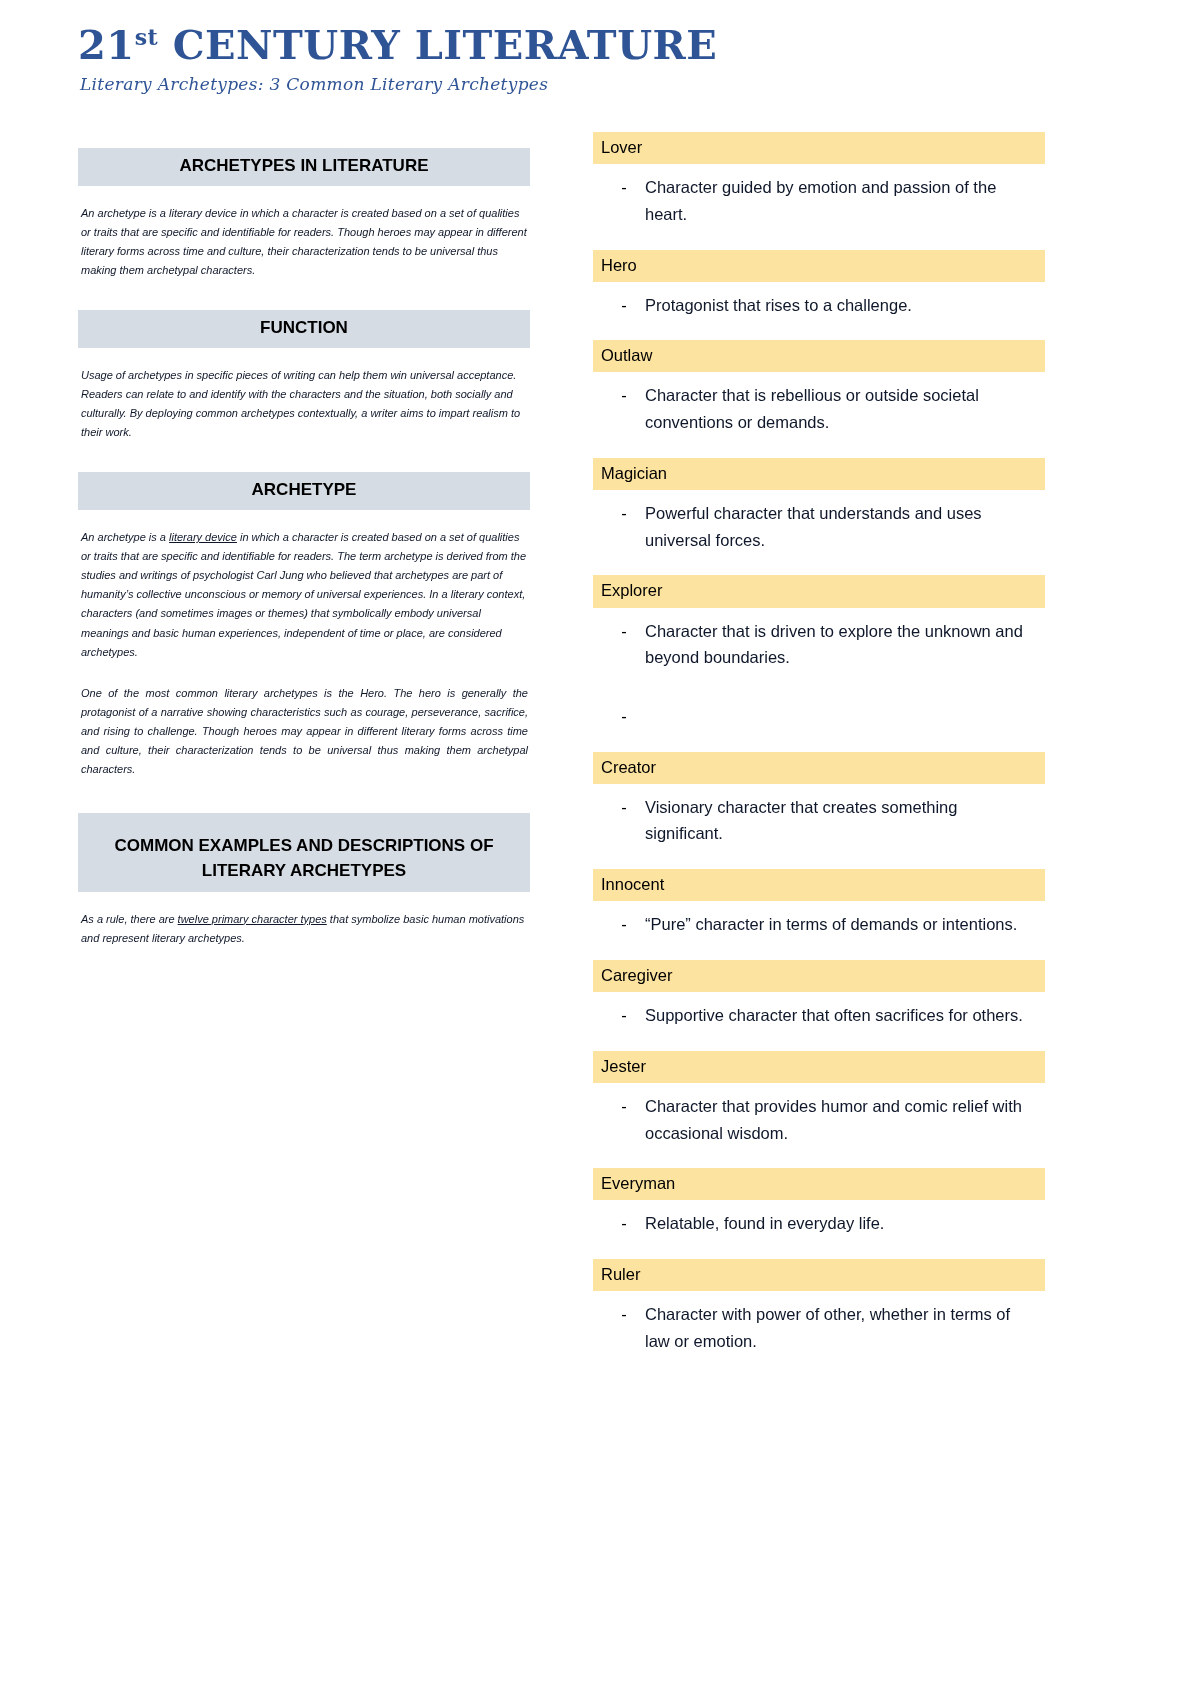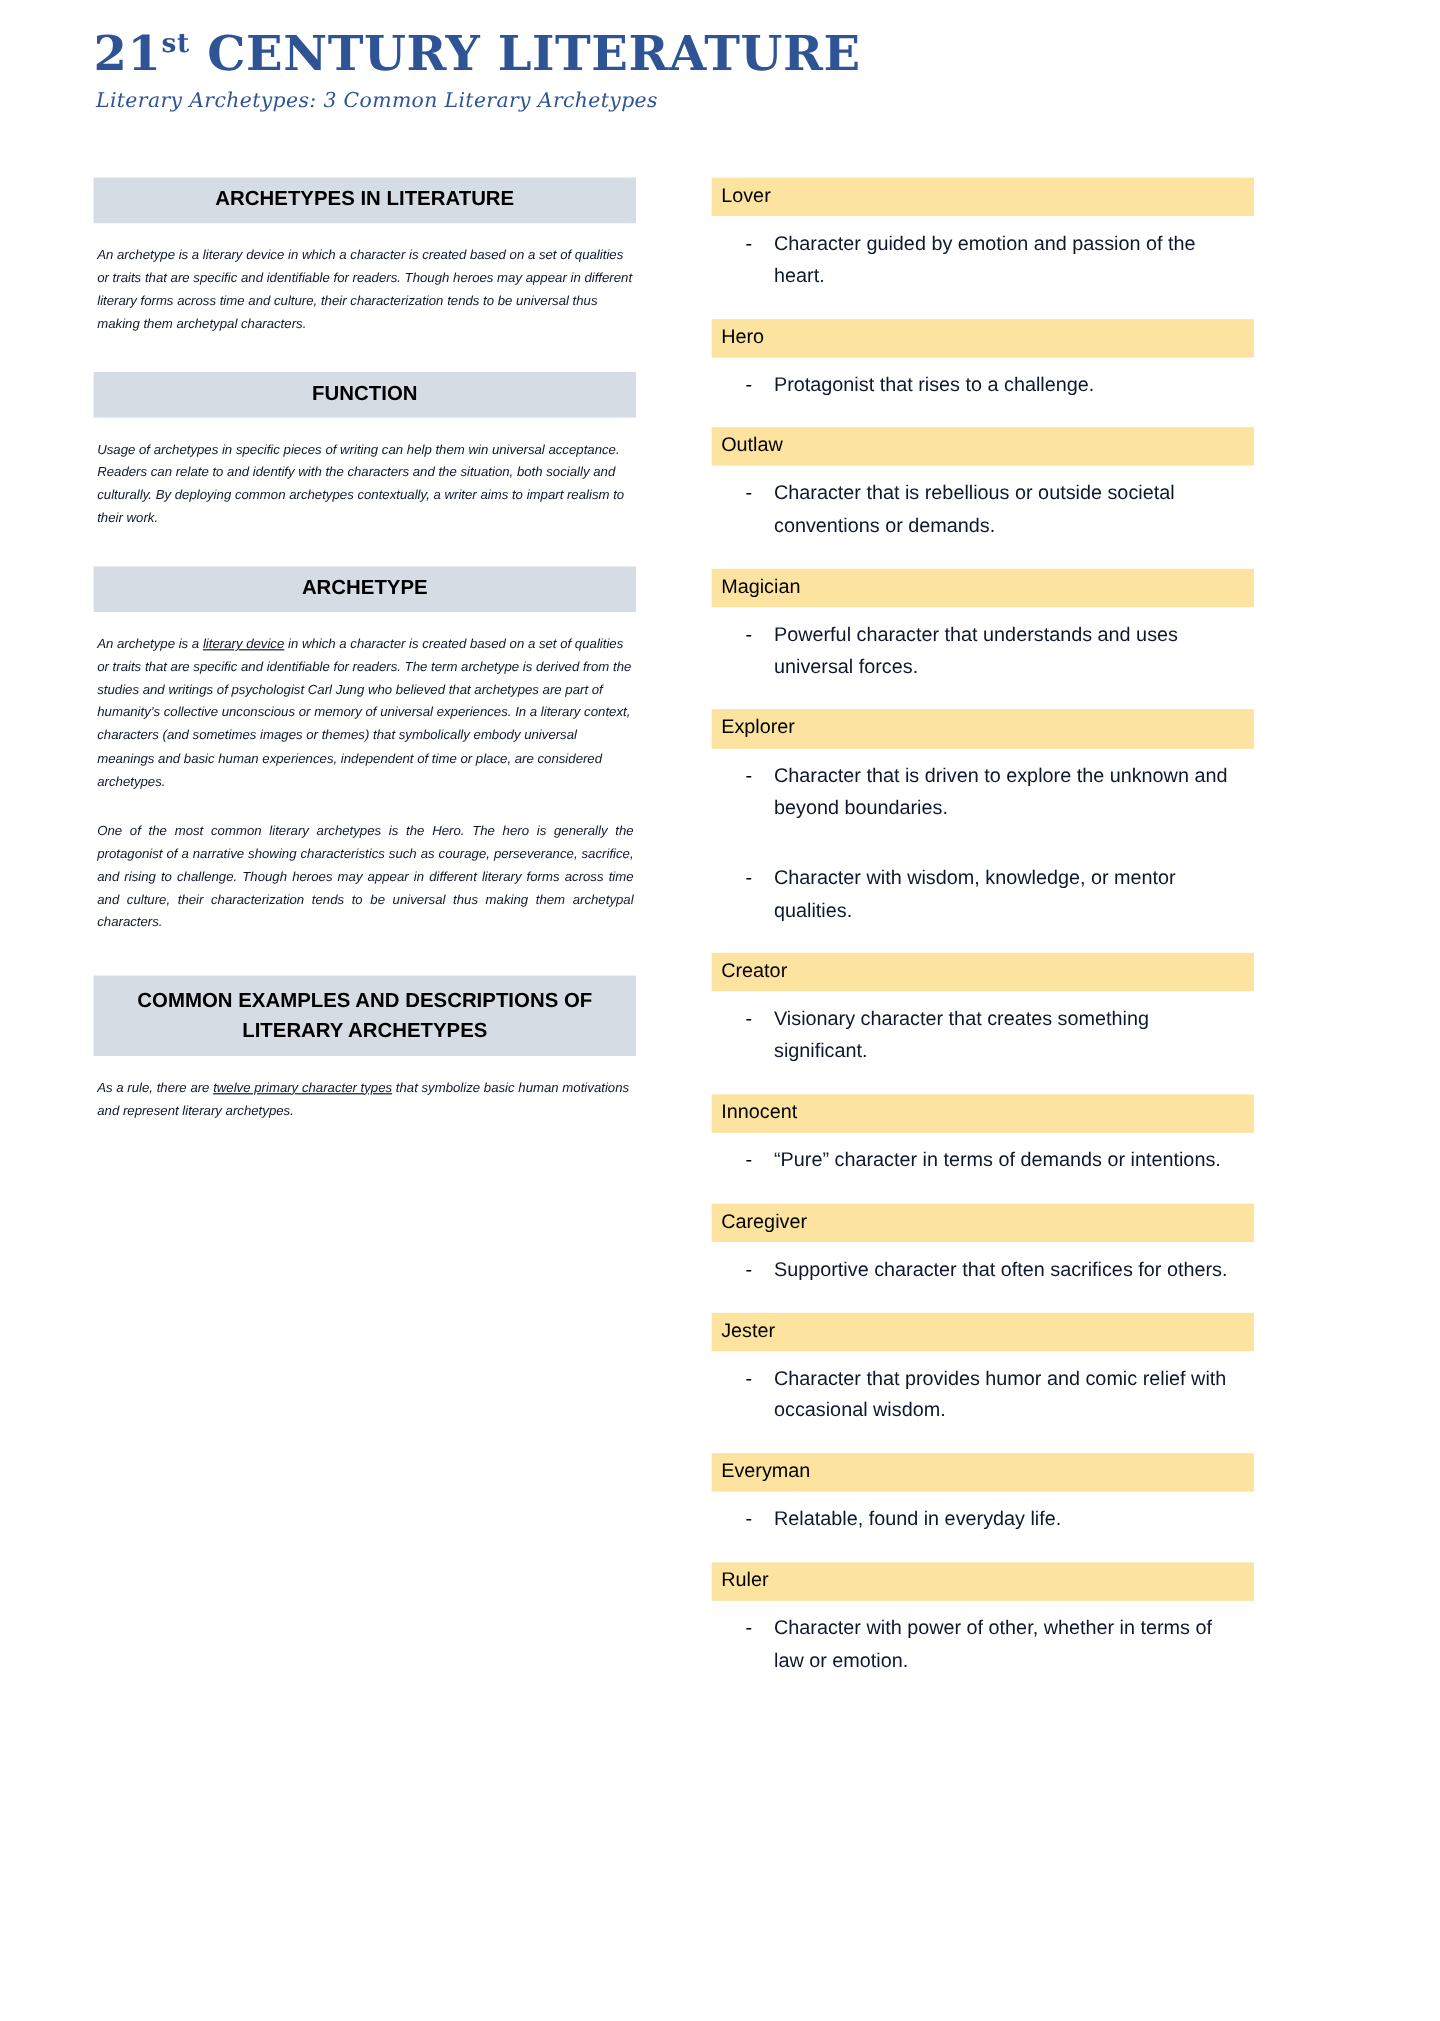--- a/index.html
+++ b/index.html
@@ -58,39 +58,39 @@
   
   .col-left {
     position: absolute;
     left: 78px;
     top: 148px;
     width: 452px;
   }
   .col-right {
     position: absolute;
     left: 593px;
-    top: 148px;
+    top: 132px;
     width: 452px;
   }
 
   
   .section-head {
     background: #D5DCE4;
     text-align: center;
     font-weight: bold;
     font-size: 17px;
     line-height: 1.45;
     padding: 6px 8px 7px 8px;
     box-sizing: border-box;
     margin: 0;
     color: #000;
   }
   .section-head.two-line {
     text-align: center;
-    padding: 9px 6px 8px 6px;
+    padding: 21px 6px 8px 6px;
   }
   .body-text {
     font-size: 11px;
     line-height: 1.74;
     margin: 18px 0 0 3px;
     color: #0f172a;
     font-style: italic;
   }
   .body-text.justify {
     text-align: justify;
@@ -211,21 +211,20 @@
       <div class="arch-desc">
         <span class="arch-dash">-</span>
         <span class="arch-text">Character that is driven to explore the unknown and beyond boundaries.</span>
       </div>
     </div>
     <div class="arch-gap"></div>
 
     <div class="arch-item">
       <div class="arch-desc">
         <span class="arch-dash">-</span>
-        <span class="arch-text">Character with wisdom, knowledge, or mentor qualities.</span>
       </div>
     </div>
     <div class="arch-gap"></div>
 
     <div class="arch-item">
       <div class="arch-bar">Creator</div>
       <div class="arch-desc">
         <span class="arch-dash">-</span>
         <span class="arch-text">Visionary character that creates something significant.</span>
       </div>

